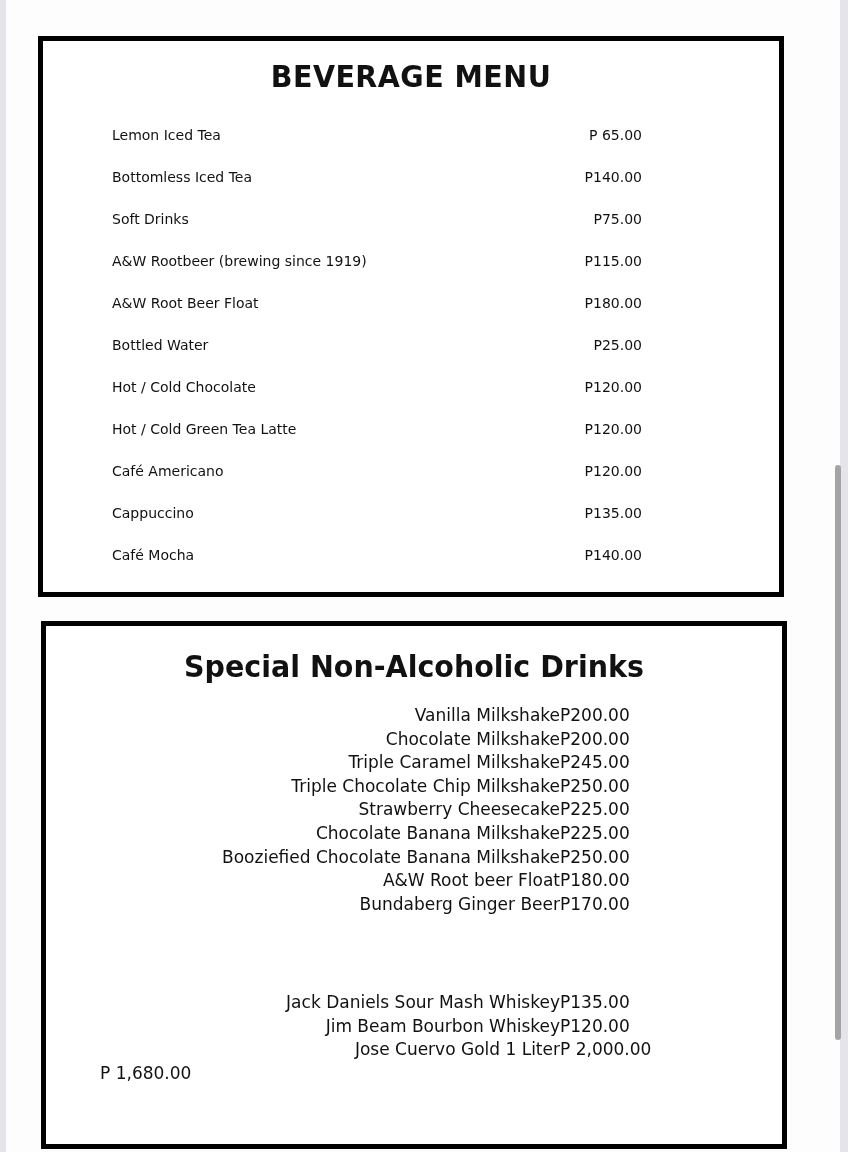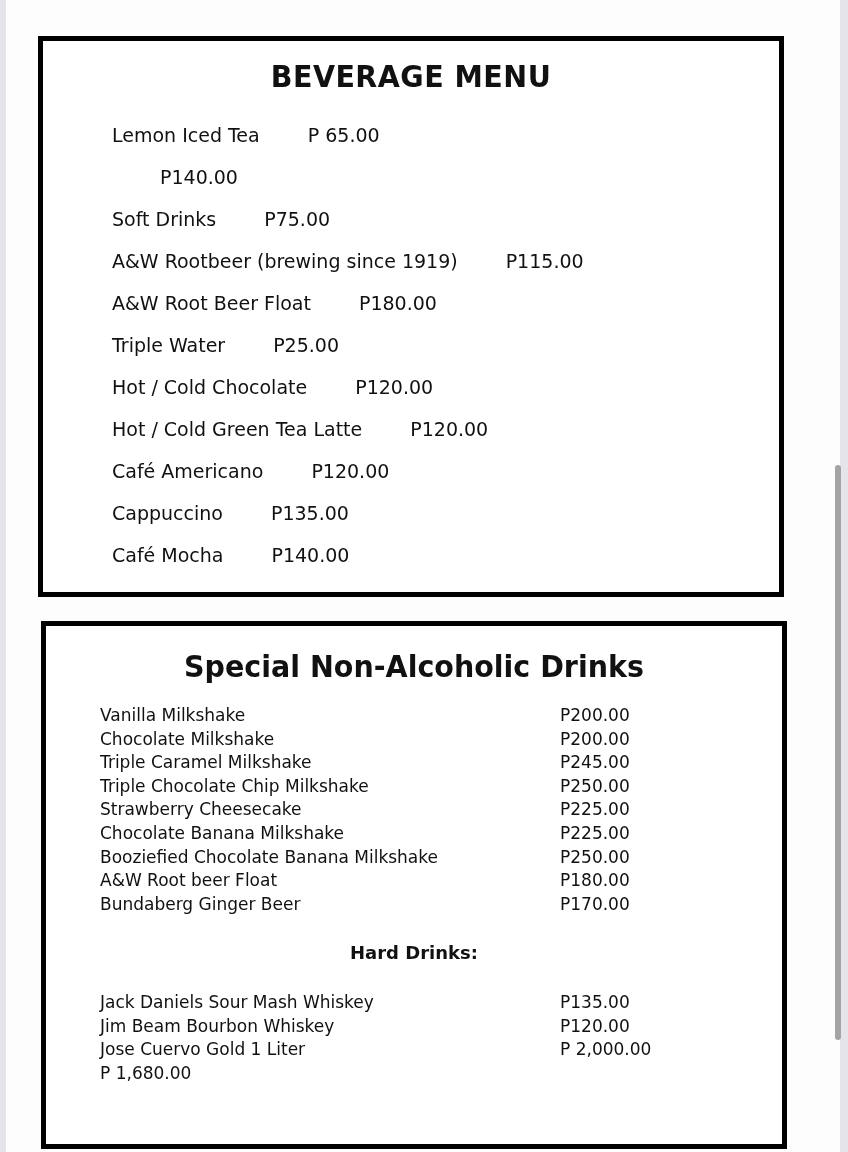--- a/index.html
+++ b/index.html
@@ -39,37 +39,37 @@
     .title-1 {
       position: absolute; left: 0; right: 0; top: 18px;
       text-align: center; font-weight: bold; font-size: 30px; letter-spacing: 0.5px;
       font-family: "DejaVu Sans", sans-serif;
       transform: scaleX(0.95);
     }
     .list-1 {
       position: absolute; left: 69px; width: 530px; top: 80px;
     }
     .row-1 {
-      display: flex; 
-      height: 42px; line-height: 28px; font-size: 19px;
+      display: flex; justify-content: space-between;
+      height: 42px; line-height: 28px; font-size: 14px;
     }
     .row-1 .price { text-align: right; margin-left: 48px; }
 
     .title-2 {
       position: absolute; left: 0; right: 0; top: 22px;
       text-align: center; font-weight: bold; font-size: 31px;
       transform: scaleX(0.92);
     }
     .list-2 {
       position: absolute; left: 54px; width: 540px; top: 78px;
     }
     .row-2 {
       display: flex; height: 23.6px; line-height: 23.6px; font-size: 17px;
     }
-    .row-2 .name { width: 460px; }
+    .row-2 .name { width: 460px; text-align: right; }
     .row-2 .price { }
     .subhead {
       position: absolute; left: 0; right: 0; top: 316px;
       text-align: center; font-weight: bold; font-size: 18px;
     }
     .list-3 {
       position: absolute; left: 54px; width: 580px; top: 365px;
     }
   </style>
 </head>
@@ -80,36 +80,37 @@
 <div class="scrollbar-thumb"></div>
 
 <div class="panel panel-1">
   <div class="title-1">BEVERAGE  MENU</div>
   <div class="list-1">
     <div class="row-1">
         <span class="name">Lemon Iced Tea</span>
         <span class="price">P 65.00</span>
       </div>
     <div class="row-1">
+        <span class="name">Bottomless Iced Tea</span>
         <span class="price">P140.00</span>
       </div>
     <div class="row-1">
         <span class="name">Soft Drinks</span>
         <span class="price">P75.00</span>
       </div>
     <div class="row-1">
         <span class="name">A&amp;W Rootbeer (brewing since 1919)</span>
         <span class="price">P115.00</span>
       </div>
     <div class="row-1">
         <span class="name">A&amp;W Root Beer Float</span>
         <span class="price">P180.00</span>
       </div>
     <div class="row-1">
-        <span class="name">Triple Water</span>
+        <span class="name">Bottled Water</span>
         <span class="price">P25.00</span>
       </div>
     <div class="row-1">
         <span class="name">Hot / Cold Chocolate</span>
         <span class="price">P120.00</span>
       </div>
     <div class="row-1">
         <span class="name">Hot / Cold Green Tea Latte</span>
         <span class="price">P120.00</span>
       </div>
@@ -162,21 +163,20 @@
     <div class="row-2">
         <span class="name">A&amp;W Root beer Float</span>
         <span class="price">P180.00</span>
       </div>
     <div class="row-2">
         <span class="name">Bundaberg Ginger Beer</span>
         <span class="price">P170.00</span>
       </div>
   </div>
 
-  <div class="subhead">Hard Drinks:</div>
   <div class="list-3">
     <div class="row-2">
         <span class="name">Jack Daniels Sour Mash Whiskey</span>
         <span class="price">P135.00</span>
       </div>
     <div class="row-2">
         <span class="name">Jim Beam Bourbon Whiskey</span>
         <span class="price">P120.00</span>
       </div>
     <div class="row-2">

